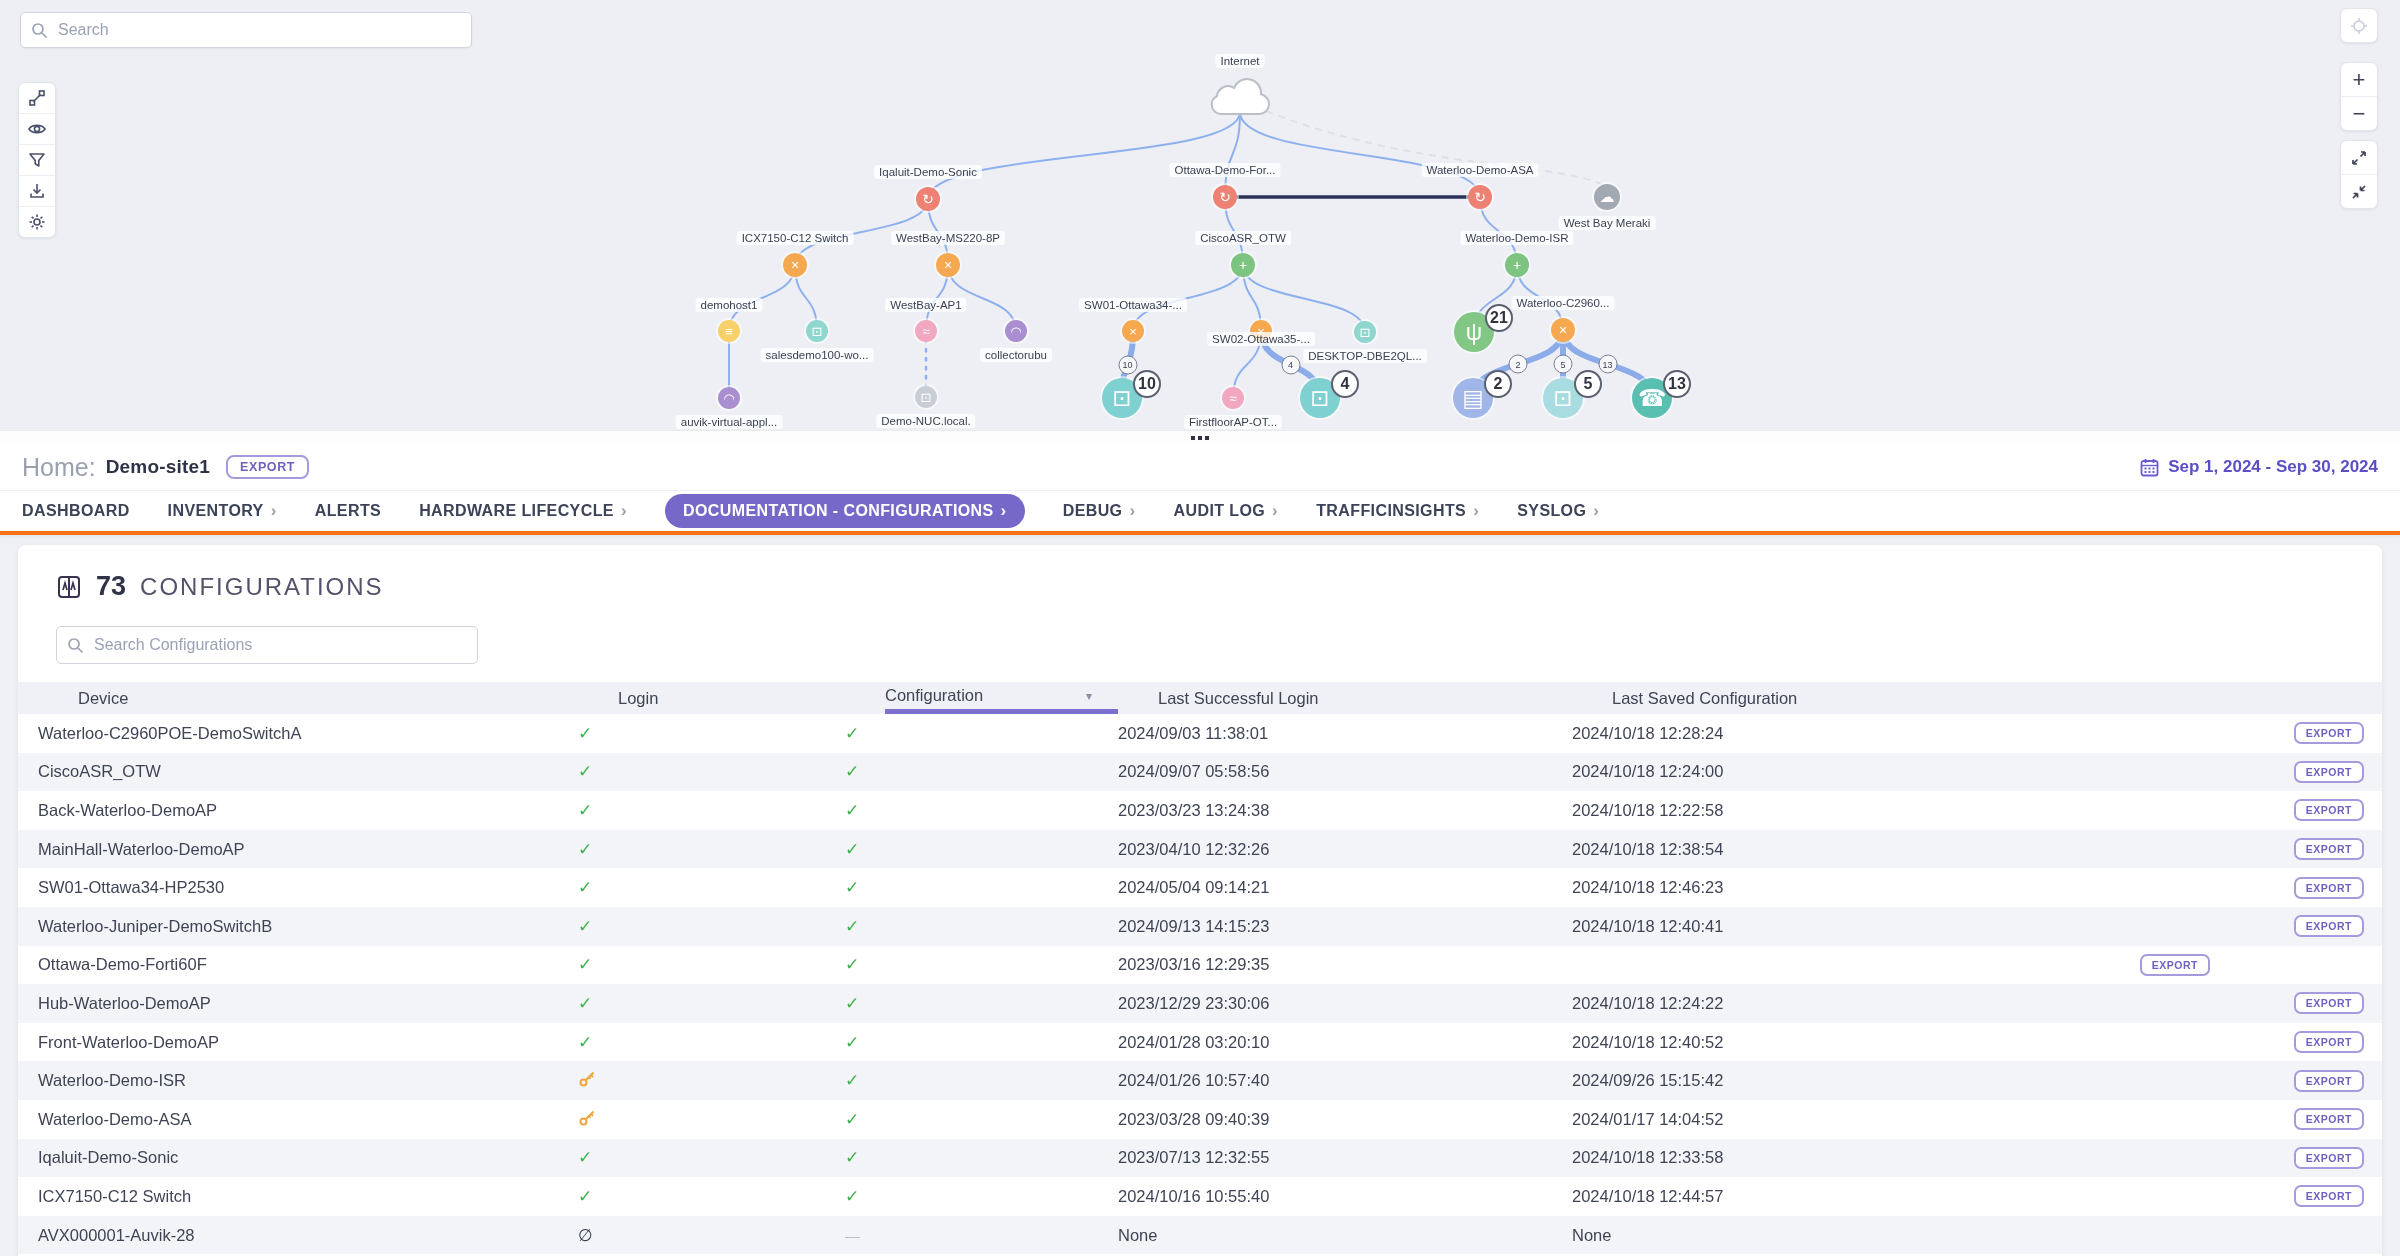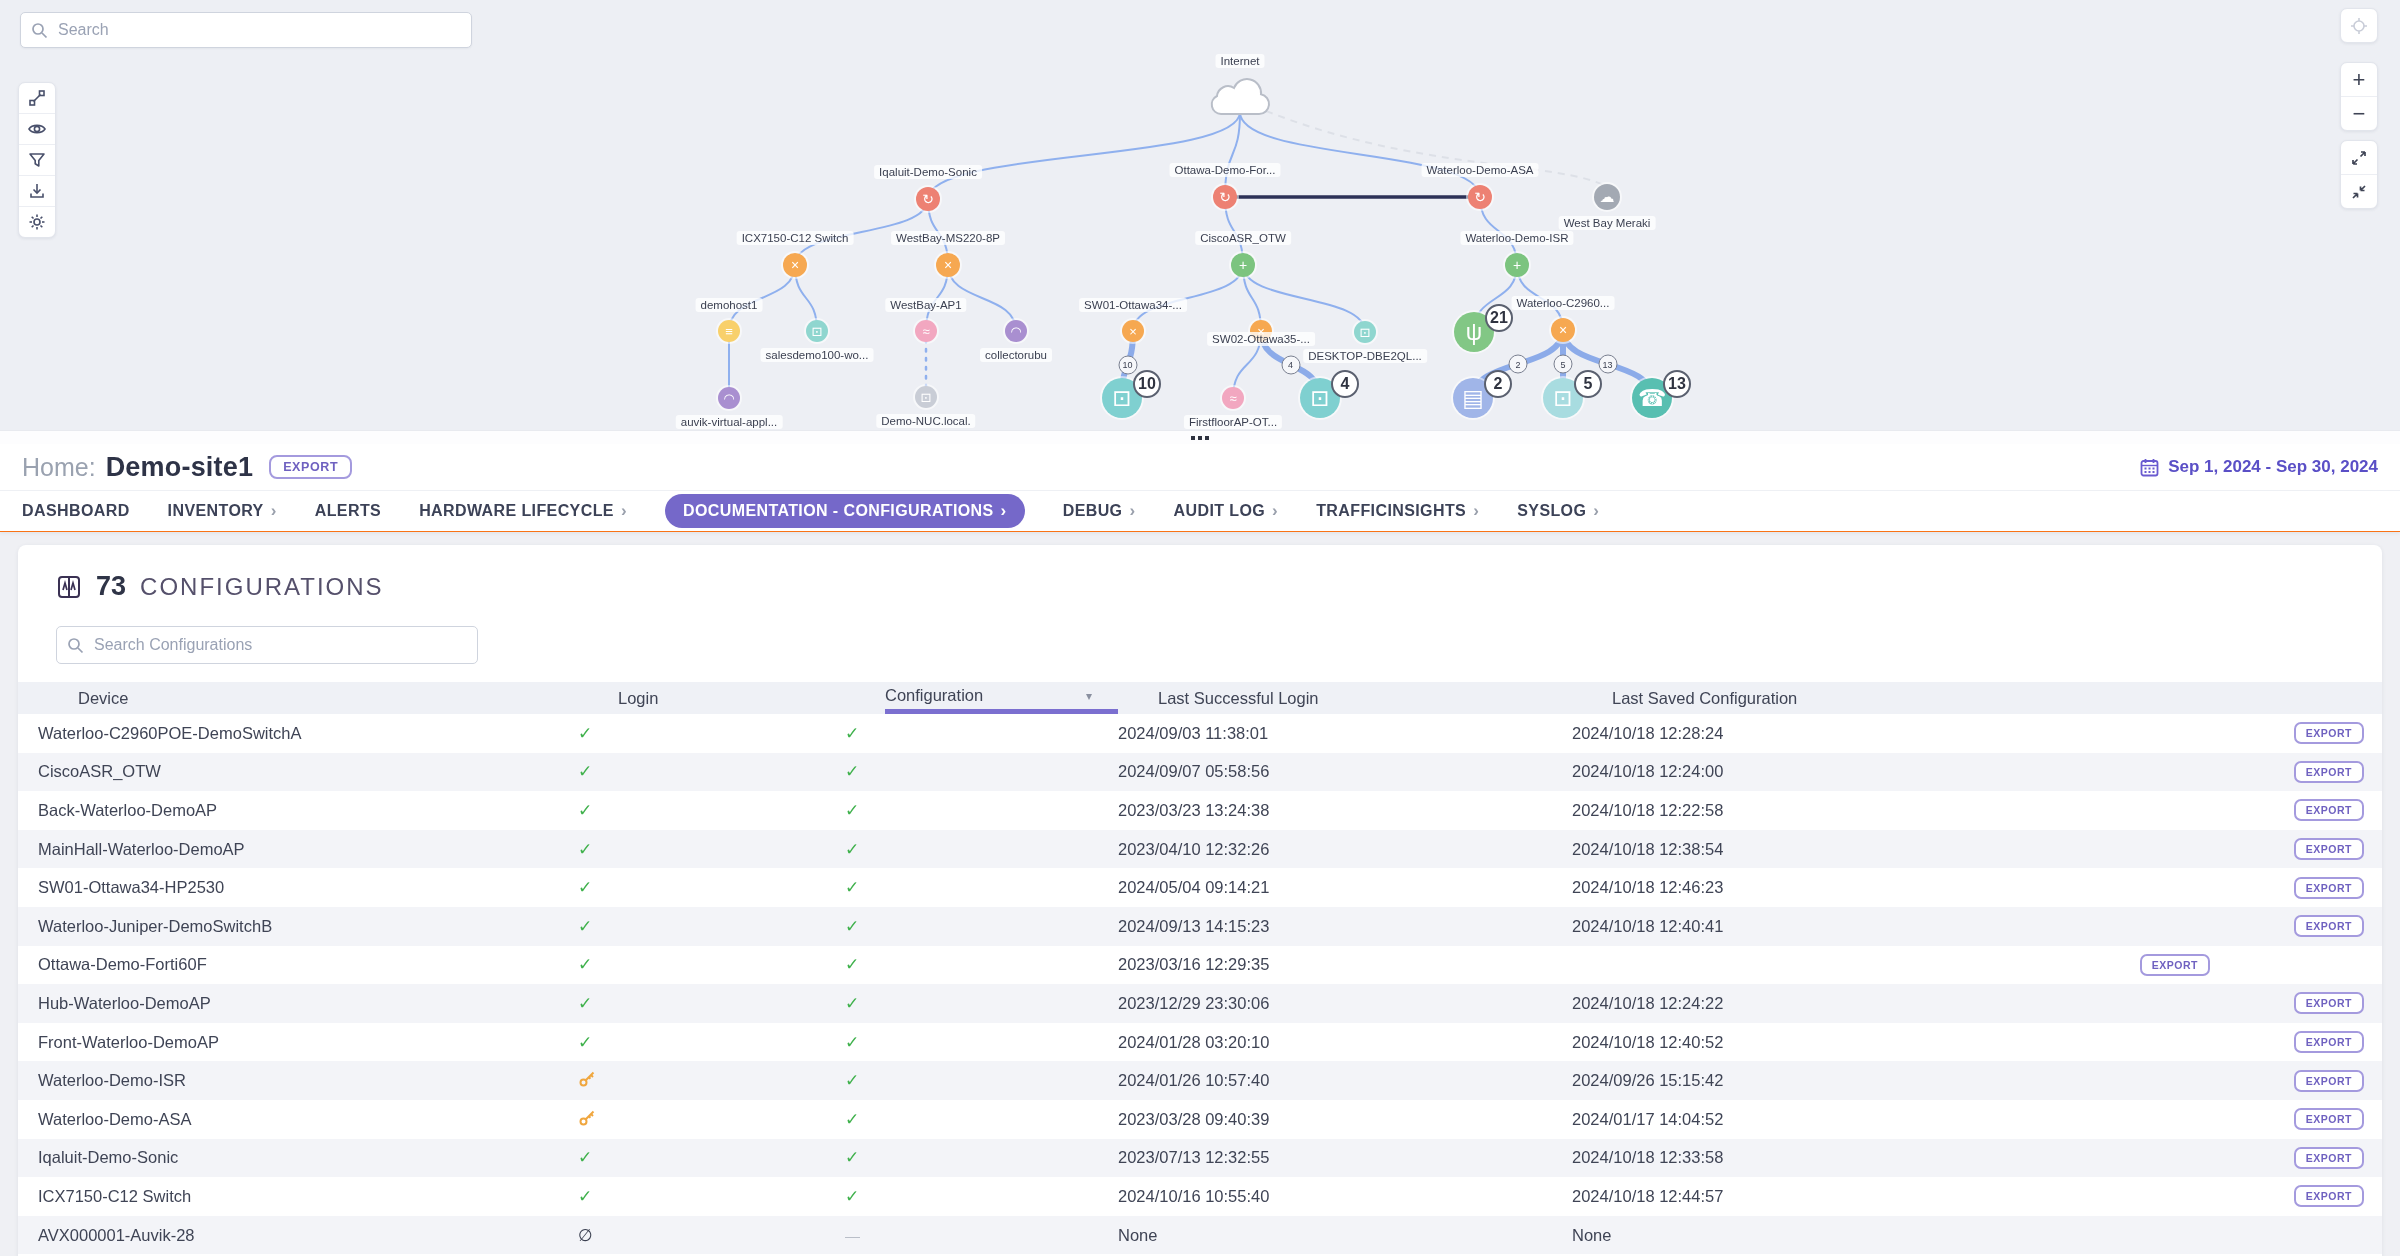--- a/index.html
+++ b/index.html
@@ -31,26 +31,26 @@
   .ctl .cbtn:last-child{border-bottom:none;}
   #locate-ctl{top:8px;} #zoom-ctl{top:62px;} #fit-ctl{top:140px;}
 
   .panel-divider{position:absolute;left:0;bottom:0;width:100%;height:13px;background:#fdfdfe;border-top:1px solid #e8eaef;display:flex;align-items:center;justify-content:center;}
   .panel-divider .dots{display:flex;gap:3px;}
   .panel-divider .dots span{width:4px;height:4px;background:#2f3340;display:block;}
 
   
   .site-header{background:#fff;height:46px;display:flex;align-items:center;padding:0 22px;border-bottom:1px solid #eef0f4;}
   .home-label{font-size:25px;color:#9aa2b0;margin-right:10px;}
-  .site-name{font-size:27px;font-weight:bold;color:#2e3347;letter-spacing:.2px;}
+  .site-name{font-size:19px;font-weight:bold;color:#2e3347;letter-spacing:.2px;}
   .export-pill{margin-left:16px;border:2px solid #a49ade;border-radius:8px;color:#6f61c0;font-weight:bold;font-size:12.5px;letter-spacing:.6px;padding:3px 12px;background:#fff;cursor:pointer;font-family:inherit;}
   .date-range{margin-left:auto;display:flex;align-items:center;gap:9px;color:#5a4fc6;font-weight:bold;font-size:17px;}
 
   
-  .nav-tabs{background:#fff;height:40px;display:flex;align-items:center;gap:38px;padding:0 22px;border-bottom:1px solid #f97316;box-shadow:0 2px 3px rgba(40,50,80,.05);position:relative;z-index:2;}
+  .nav-tabs{background:#fff;height:40px;display:flex;align-items:center;gap:38px;padding:0 22px;border-bottom:4px solid #f97316;box-shadow:0 2px 3px rgba(40,50,80,.05);position:relative;z-index:2;}
   .tab{font-size:16px;font-weight:600;color:#3c4257;letter-spacing:.4px;display:flex;align-items:center;gap:7px;cursor:pointer;white-space:nowrap;}
   .tab .chev{color:#9aa0ac;font-weight:bold;font-size:17px;}
   .tab.active{background:#7568c9;color:#fff;border-radius:999px;padding:7px 18px;}
   .tab.active .chev{color:#fff;}
 
   
   .content{position:absolute;top:531px;left:0;width:2400px;bottom:0;background:#eff0f4;}
   .card{position:absolute;left:18px;right:18px;top:14px;bottom:-10px;background:#fff;border-radius:8px 8px 0 0;box-shadow:0 1px 4px rgba(40,50,80,.08);}
   .card-title{display:flex;align-items:center;gap:14px;padding:26px 0 0 38px;}
   .card-title .count{font-size:27px;font-weight:bold;color:#2f3447;}

